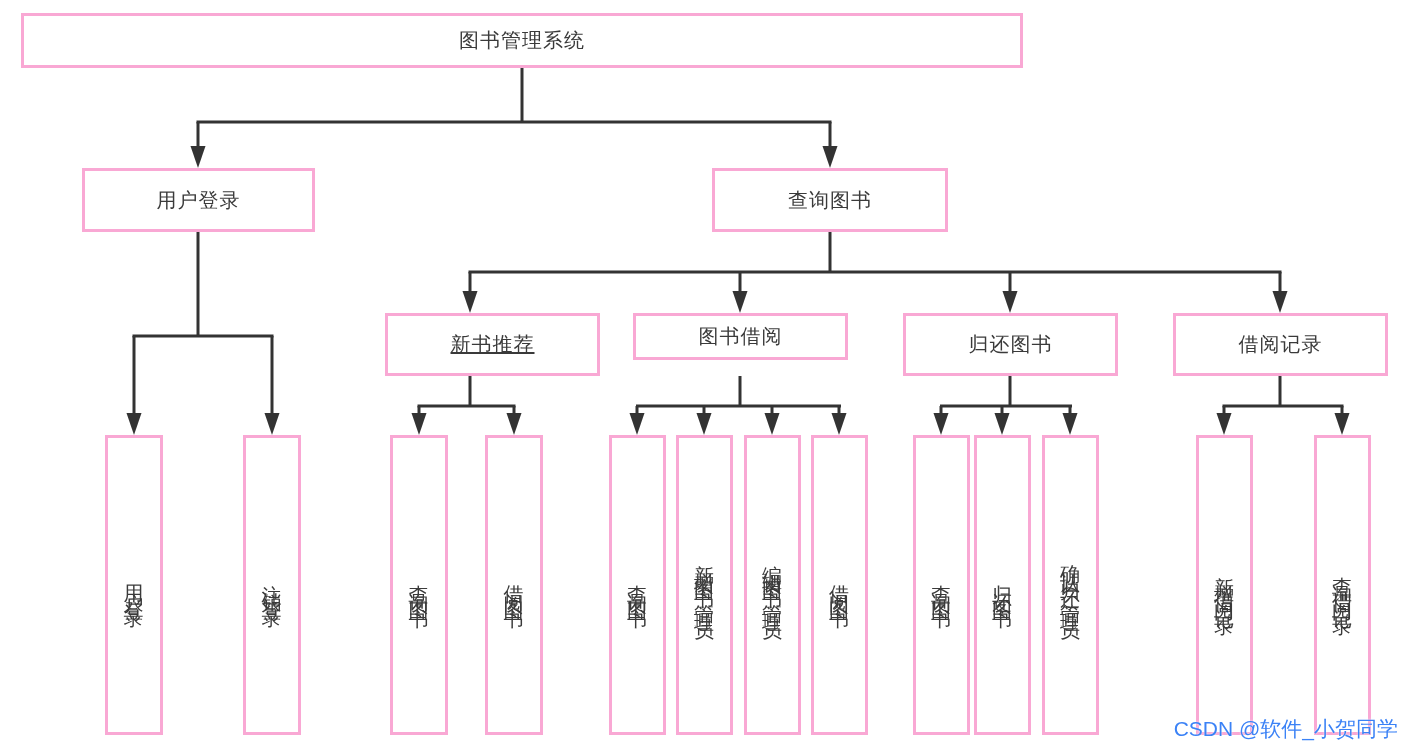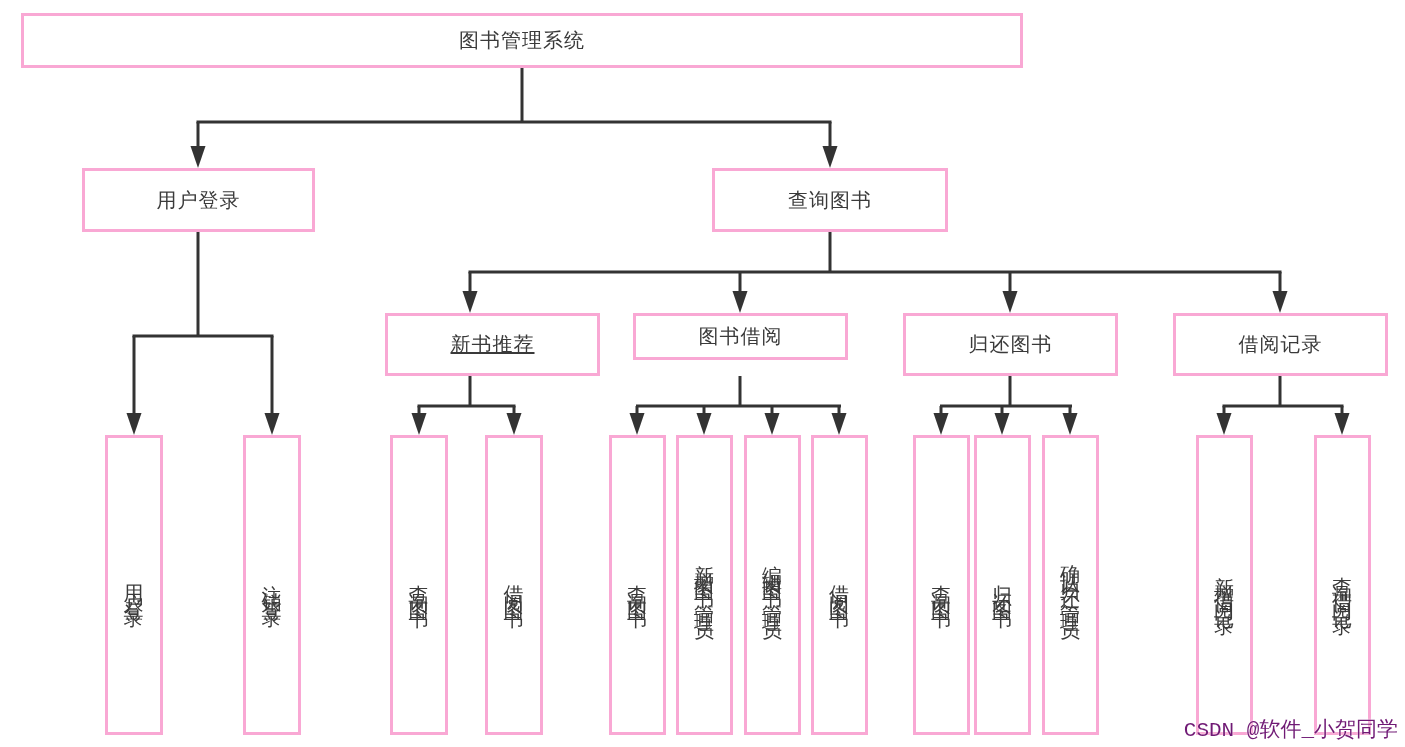--- a/index.html
+++ b/index.html
@@ -43,25 +43,24 @@
     font-size: 20px;
     line-height: 1;
     letter-spacing: 8px;
     white-space: nowrap;
   }
   .watermark {
     position: absolute;
     right: 7px;
     bottom: 4px;
     font-size: 21px;
-    color: #701a75;
+    color: #3b82f6;
     text-shadow: 0 0 2px #ffffff;
     white-space: nowrap;
     pointer-events: none;
-    font-family: Liberation Mono, monospace;
   }
 </style>
 </head>
 <body>
 
 <div class="stage">
 
   <svg class="connectors" width="1405" height="747" viewBox="0 0 1405 747" fill="none" stroke="#333333" stroke-width="3">
 
     <g>

